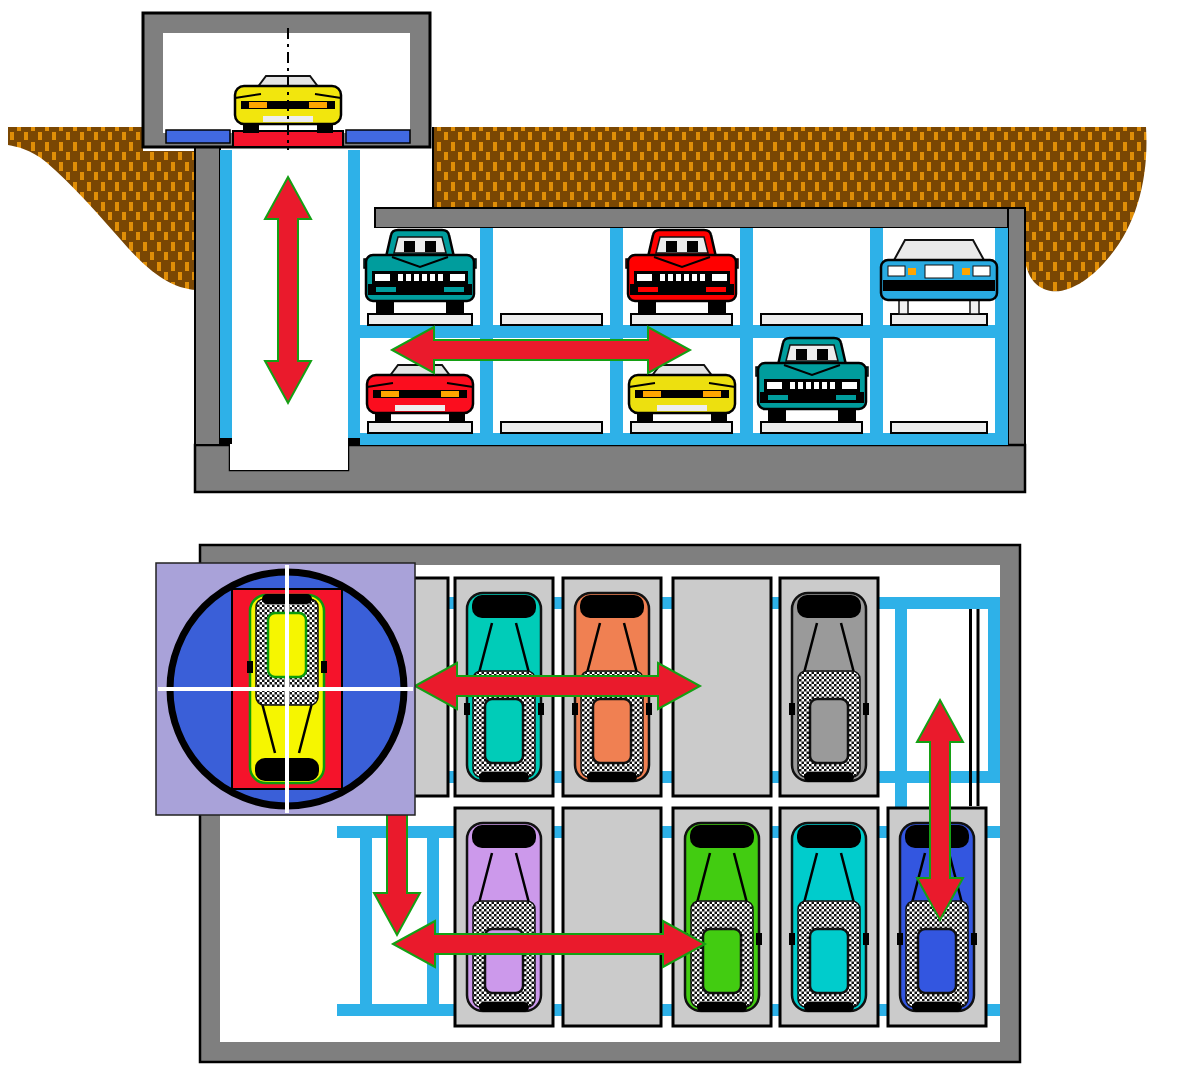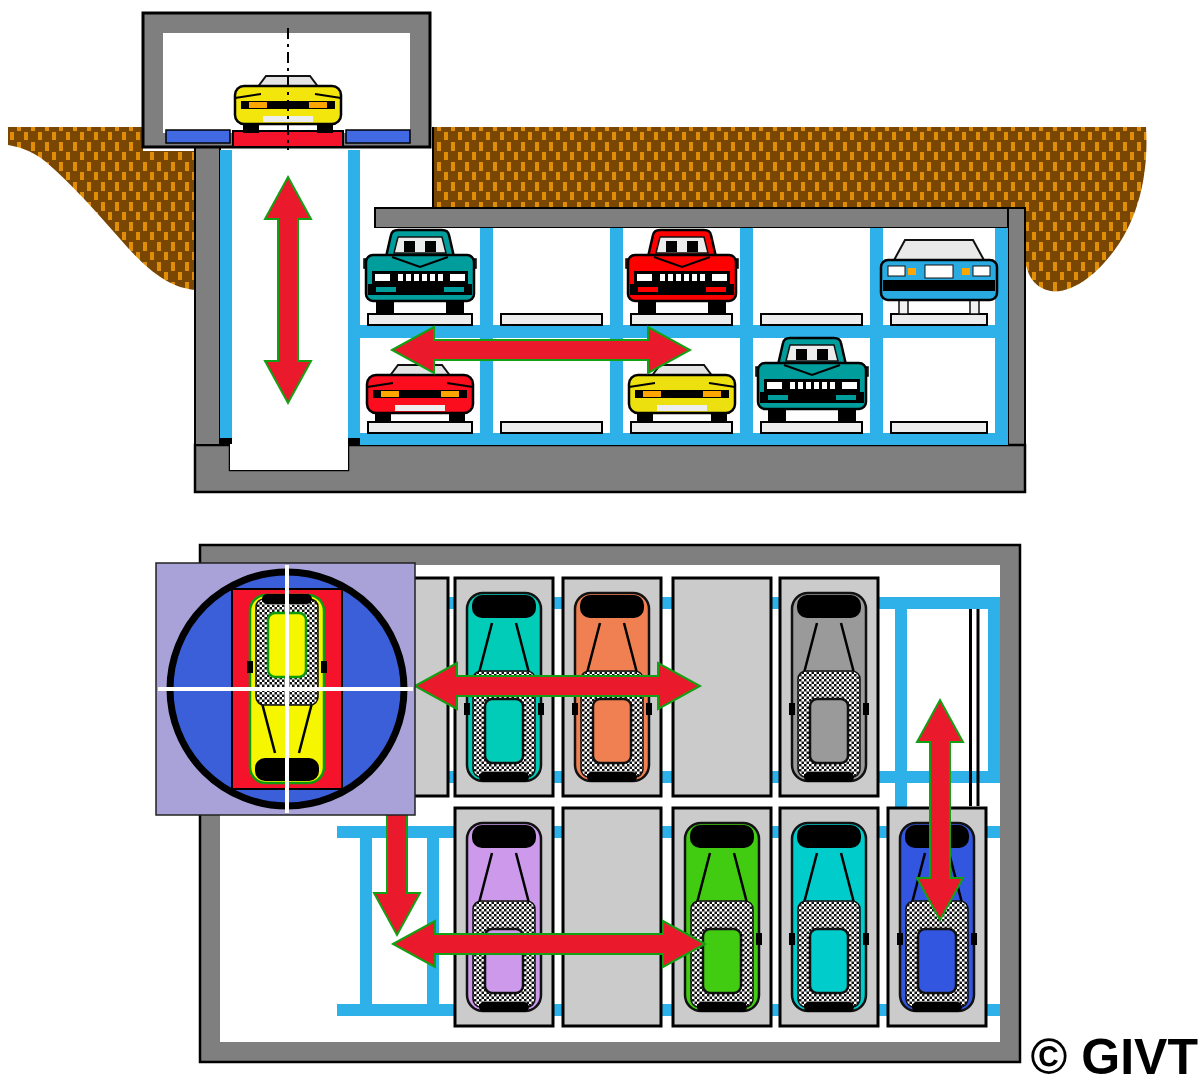--- a/index.html
+++ b/index.html
@@ -344,14 +344,13 @@
  <rect x="21" y="110" width="38" height="64" rx="7" fill="#F6F600" stroke="#0C9B0C" stroke-width="2.5"></rect>
  <rect x="0" y="114" width="6" height="12" fill="#000"></rect>
             <rect x="74" y="114" width="6" height="12" fill="#000"></rect>
  <rect x="15" y="183" width="50" height="10" rx="5" fill="#000"></rect>
 </g>
         </g>
         <rect x="158" y="687" width="255" height="4" fill="#fff"></rect>
         <rect x="285" y="565" width="4" height="248" fill="#fff"></rect>
       </g>
   </svg>
-  <div id="copyright">© GIVT</div>
 </div>
 
 </body></html>

